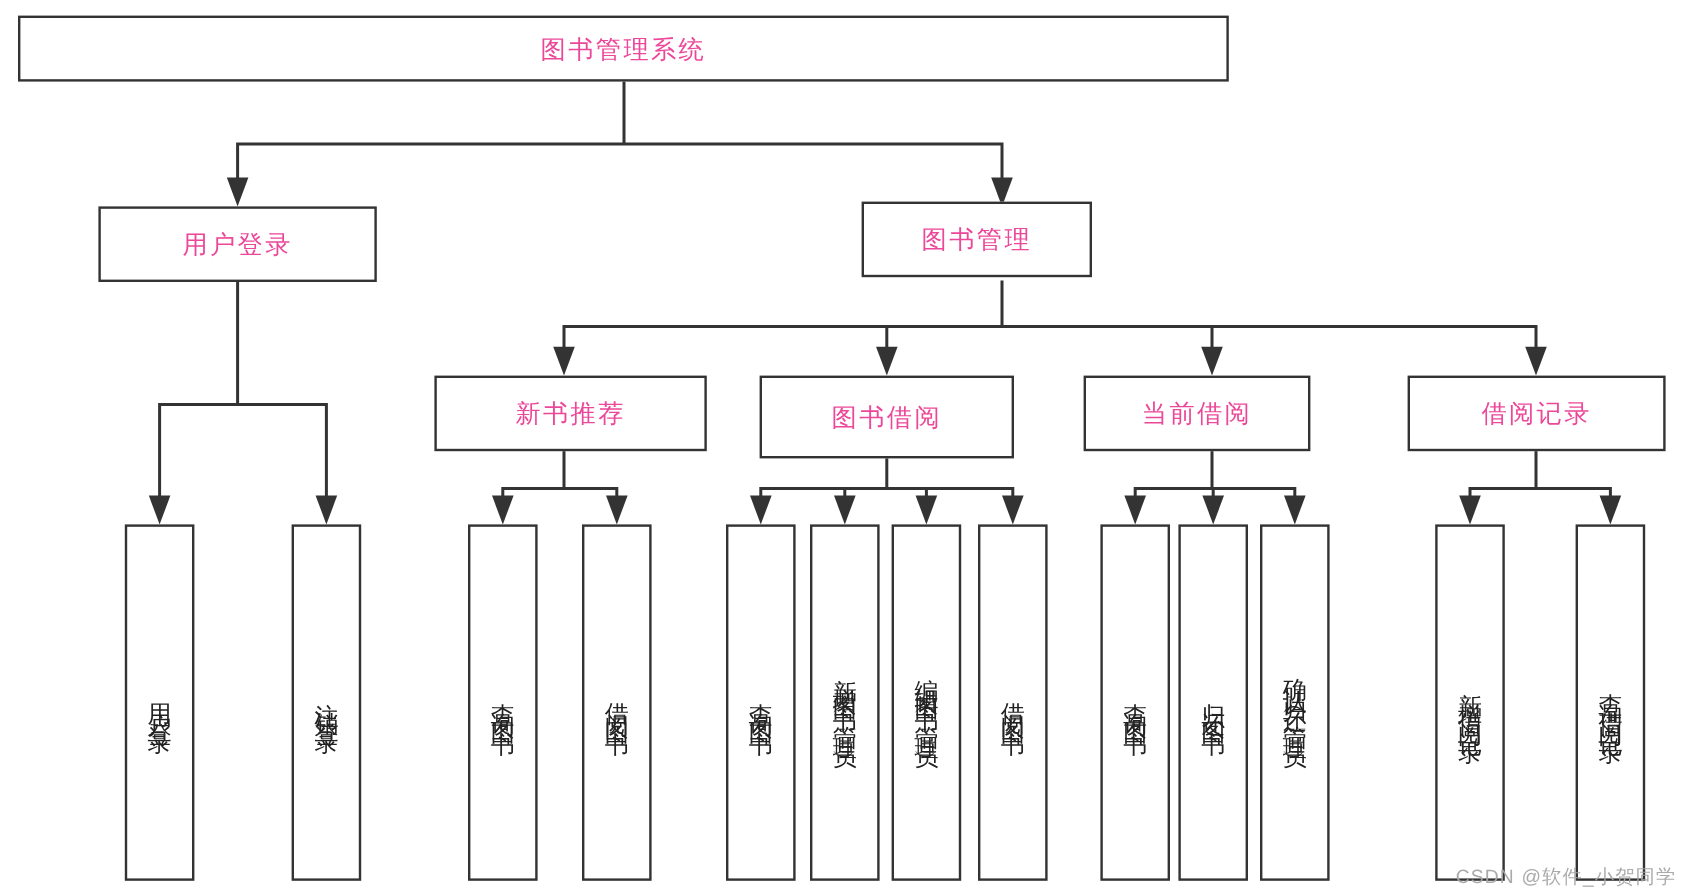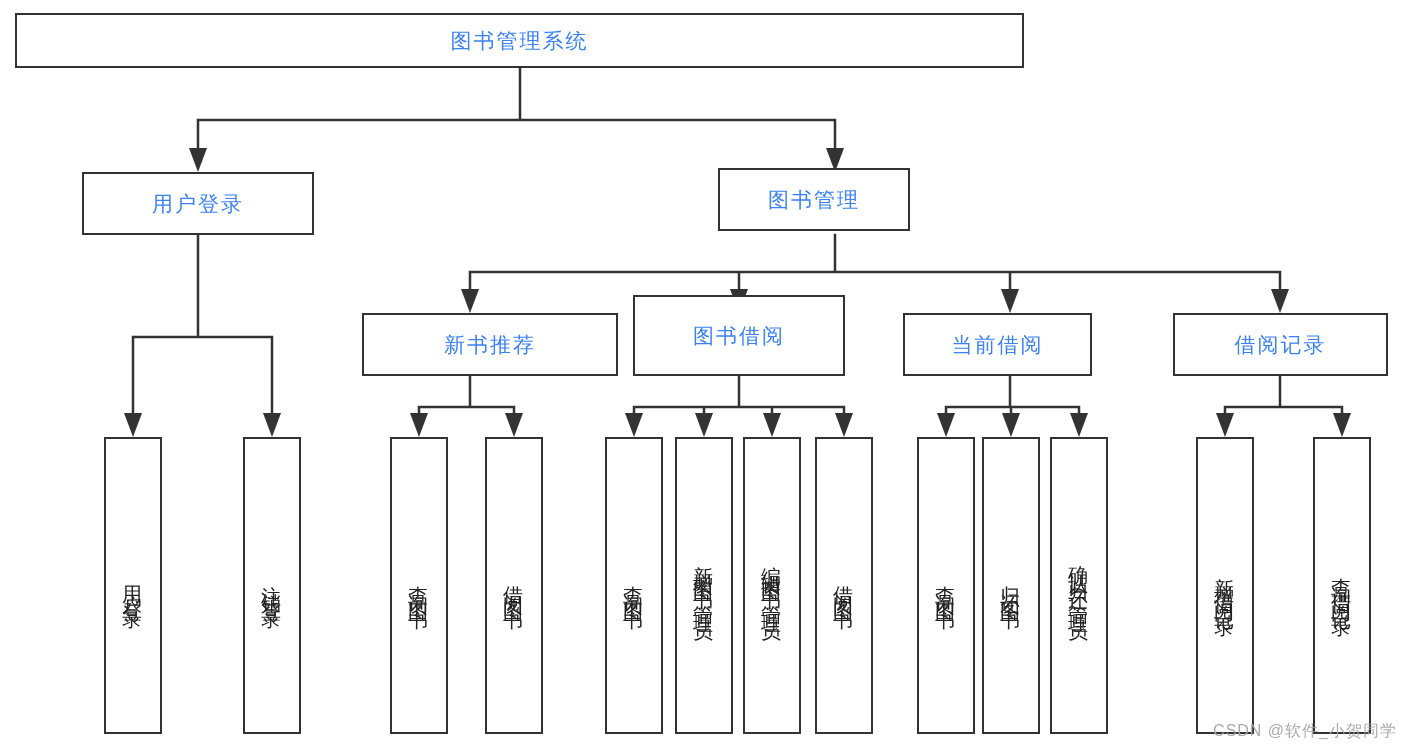--- a/index.html
+++ b/index.html
@@ -24,21 +24,21 @@
   .box {
     position: absolute;
     box-sizing: border-box;
     border: 2.5px solid #333333;
     background: #ffffff;
     display: flex;
     align-items: center;
     justify-content: center;
     font-size: 21px;
     letter-spacing: 2px;
-    color: #3b82f6;
+    color: #ec4899;
     z-index: 1;
   }
   .vbox {
     position: absolute;
     box-sizing: border-box;
     border: 2.5px solid #333333;
     background: #ffffff;
     top: 437px;
     width: 58px;
     height: 297px;
@@ -107,22 +107,22 @@
       <polygon points="1216,413 1234,413 1225,437"></polygon>
       <polygon points="1333,413 1351,413 1342,437"></polygon>
     </g>
   </svg>
 
   <div class="box" style="left:15px; top:13px; width:1009px; height:55px;">图书管理系统</div>
 
   <div class="box" style="left:82px; top:172px; width:232px; height:63px;">用户登录</div>
   <div class="box" style="left:718px; top:168px; width:192px; height:63px;">图书管理</div>
 
-  <div class="box" style="left:362px; top:313px; width:256px; height:63px;font-family:Liberation Mono, monospace;">新书推荐</div>
-  <div class="box" style="left:633px; top:295px; width:212px; height:81px;">图书借阅</div>
+  <div class="box" style="left:362px; top:313px; width:227px; height:63px;font-family:Liberation Mono, monospace;">新书推荐</div>
+  <div class="box" style="left:633px; top:313px; width:212px; height:69px;">图书借阅</div>
   <div class="box" style="left:903px; top:313px; width:189px; height:63px;">当前借阅</div>
   <div class="box" style="left:1173px; top:313px; width:215px; height:63px;">借阅记录</div>
 
   <div class="vbox" style="left:104px;">用户登录</div>
   <div class="vbox" style="left:243px;">注销登录</div>
 
   <div class="vbox" style="left:390px;">查询图书</div>
   <div class="vbox" style="left:485px;">借阅图书</div>
 
   <div class="vbox" style="left:605px;">查询图书</div>

